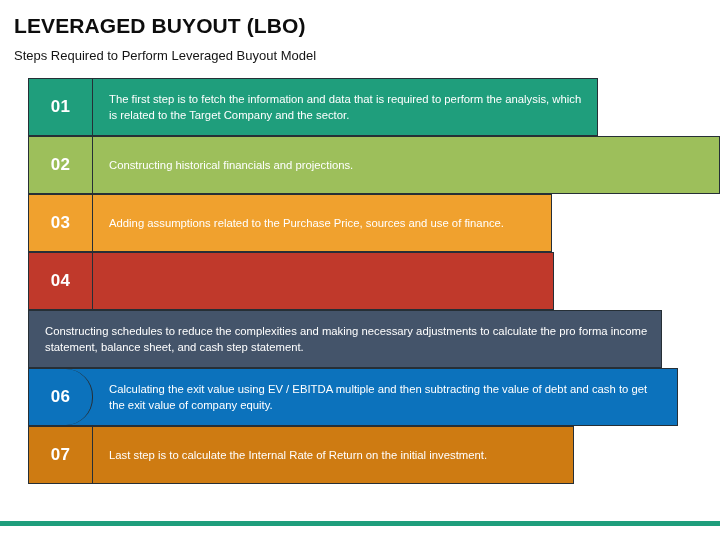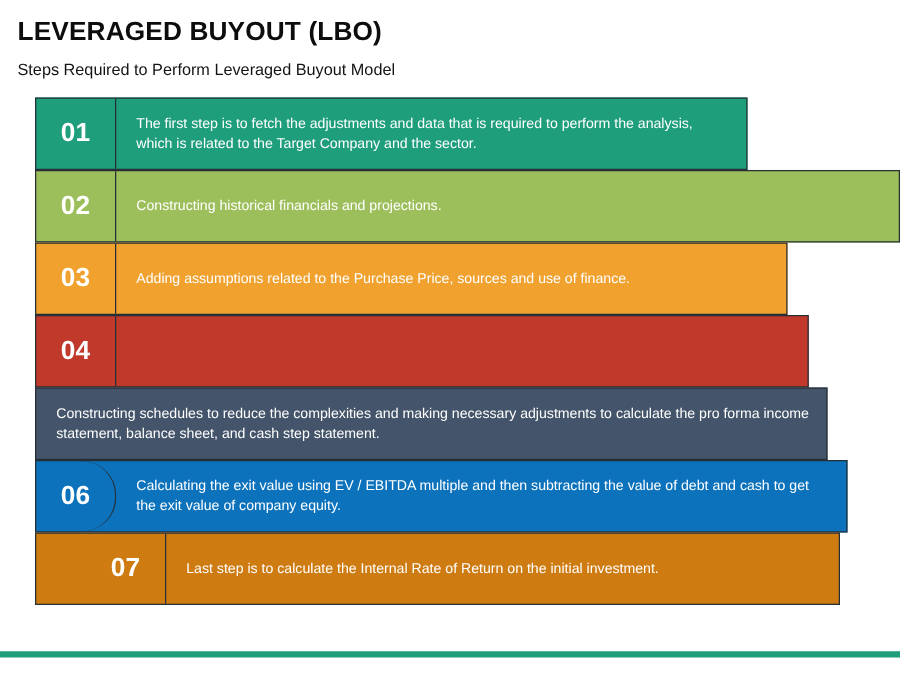--- a/index.html
+++ b/index.html
@@ -57,21 +57,21 @@
   .step-num-cell {
     width: 64px;
     flex: 0 0 64px;
     border-right: 1.6px solid #262f36;
     display: flex;
     align-items: center;
     justify-content: center;
     box-sizing: border-box;
   }
   .step-num {
-    font-size: 21px;
+    font-size: 17px;
     font-weight: bold;
     color: #ffffff;
     letter-spacing: 0.3px;
   }
   .step-text-cell {
     flex: 1 1 auto;
     display: flex;
     align-items: center;
     padding: 0 12px 0 16px;
     box-sizing: border-box;
@@ -96,58 +96,58 @@
 
   <div class="title">LEVERAGED BUYOUT (LBO)</div>
   <div class="subtitle">Steps Required to Perform Leveraged Buyout Model</div>
 
   <div class="steps" id="steps-container">
       <div class="step-row" style="top: 0px; width: 570px; background: rgb(31, 158, 124); border-color: rgb(38, 47, 54);">
         <div class="step-num-cell" style="border-right-color: rgb(38, 47, 54);">
           <span class="step-num">01</span>
         </div>
         <div class="step-text-cell">
-          <span class="step-text">The first step is to fetch the adjustments and data that is required to perform the analysis, which is related to the Target Company and the sector.</span>
+          <span class="step-text">The first step is to fetch the information and data that is required to perform the analysis, which is related to the Target Company and the sector.</span>
         </div>
       </div>
       <div class="step-row" style="top: 58px; width: 692px; background: rgb(157, 191, 91); border-color: rgb(38, 47, 54);">
         <div class="step-num-cell" style="border-right-color: rgb(38, 47, 54);">
           <span class="step-num">02</span>
         </div>
         <div class="step-text-cell">
           <span class="step-text">Constructing historical financials and projections.</span>
         </div>
       </div>
-      <div class="step-row" style="top: 116px; width: 602px; background: rgb(240, 161, 46); border-color: rgb(38, 47, 54);">
+      <div class="step-row" style="top: 116px; width: 524px; background: rgb(240, 161, 46); border-color: rgb(38, 47, 54);">
         <div class="step-num-cell" style="border-right-color: rgb(38, 47, 54);">
           <span class="step-num">03</span>
         </div>
         <div class="step-text-cell">
           <span class="step-text">Adding assumptions related to the Purchase Price, sources and use of finance.</span>
         </div>
       </div>
-      <div class="step-row" style="top: 174px; width: 619px; background: rgb(192, 57, 43); border-color: rgb(38, 47, 54);">
+      <div class="step-row" style="top: 174px; width: 526px; background: rgb(192, 57, 43); border-color: rgb(38, 47, 54);">
         <div class="step-num-cell" style="border-right-color: rgb(38, 47, 54);">
           <span class="step-num">04</span>
         </div>
       </div>
       <div class="step-row" style="top: 232px; width: 634px; background: rgb(68, 84, 106); border-color: rgb(38, 47, 54);">
         <div class="step-text-cell">
           <span class="step-text">Constructing schedules to reduce the complexities and making necessary adjustments to calculate the pro forma income statement, balance sheet, and cash step statement.</span>
         </div>
       </div>
       <div class="step-row" style="top: 290px; width: 650px; background: rgb(12, 114, 188); border-color: rgb(38, 47, 54);">
         <div class="step-num-cell" style="border-right-color: rgb(38, 47, 54); border-radius: 27px;">
           <span class="step-num">06</span>
         </div>
         <div class="step-text-cell">
           <span class="step-text">Calculating the exit value using EV / EBITDA multiple and then subtracting the value of debt and cash to get the exit value of company equity.</span>
         </div>
       </div>
-      <div class="step-row" style="top: 348px; width: 644px; background: rgb(206, 123, 18); border-color: rgb(38, 47, 54); padding-left: 40px;">
+      <div class="step-row" style="top: 348px; width: 546px; background: rgb(206, 123, 18); border-color: rgb(38, 47, 54);">
         <div class="step-num-cell" style="border-right-color: rgb(38, 47, 54);">
           <span class="step-num">07</span>
         </div>
         <div class="step-text-cell">
           <span class="step-text">Last step is to calculate the Internal Rate of Return on the initial investment.</span>
         </div>
       </div>
     </div>
 
   <div class="bottom-strip" id="bottom-strip" style="background: rgb(31, 158, 124);"></div>

